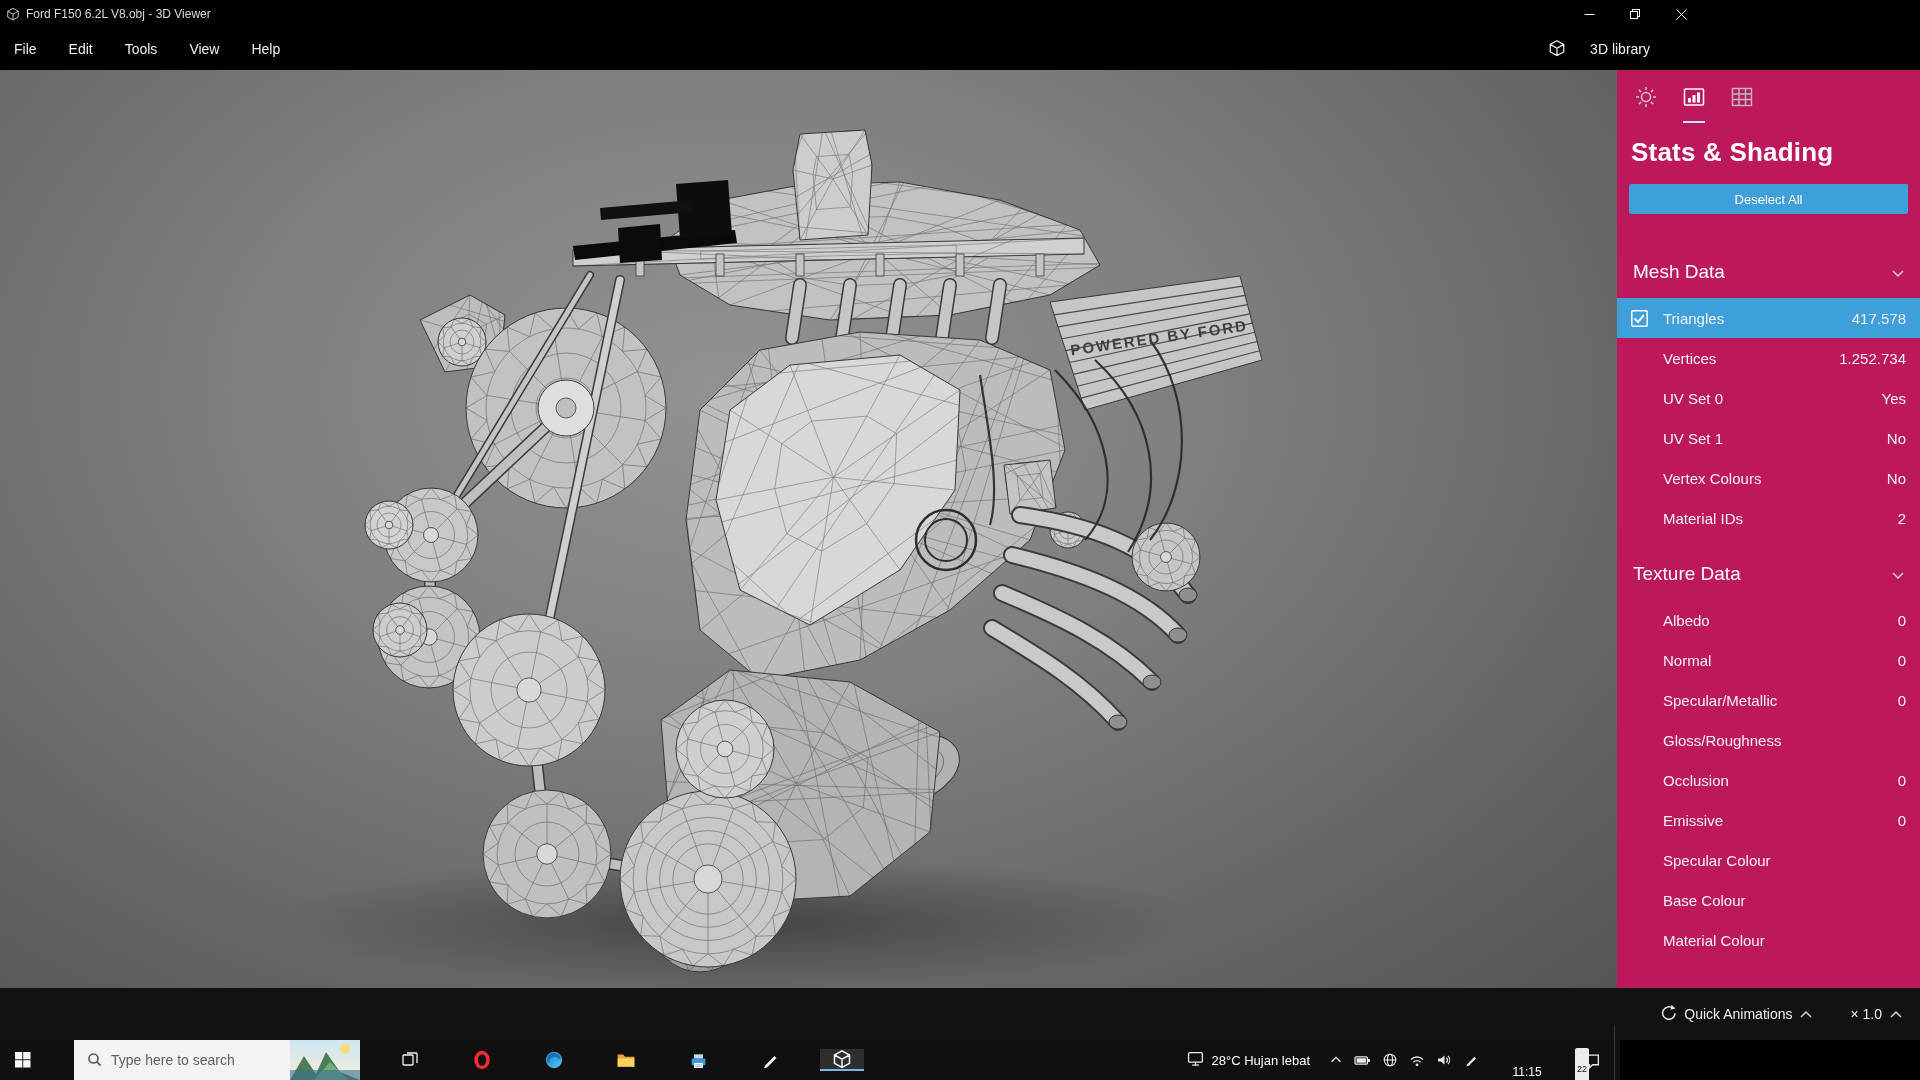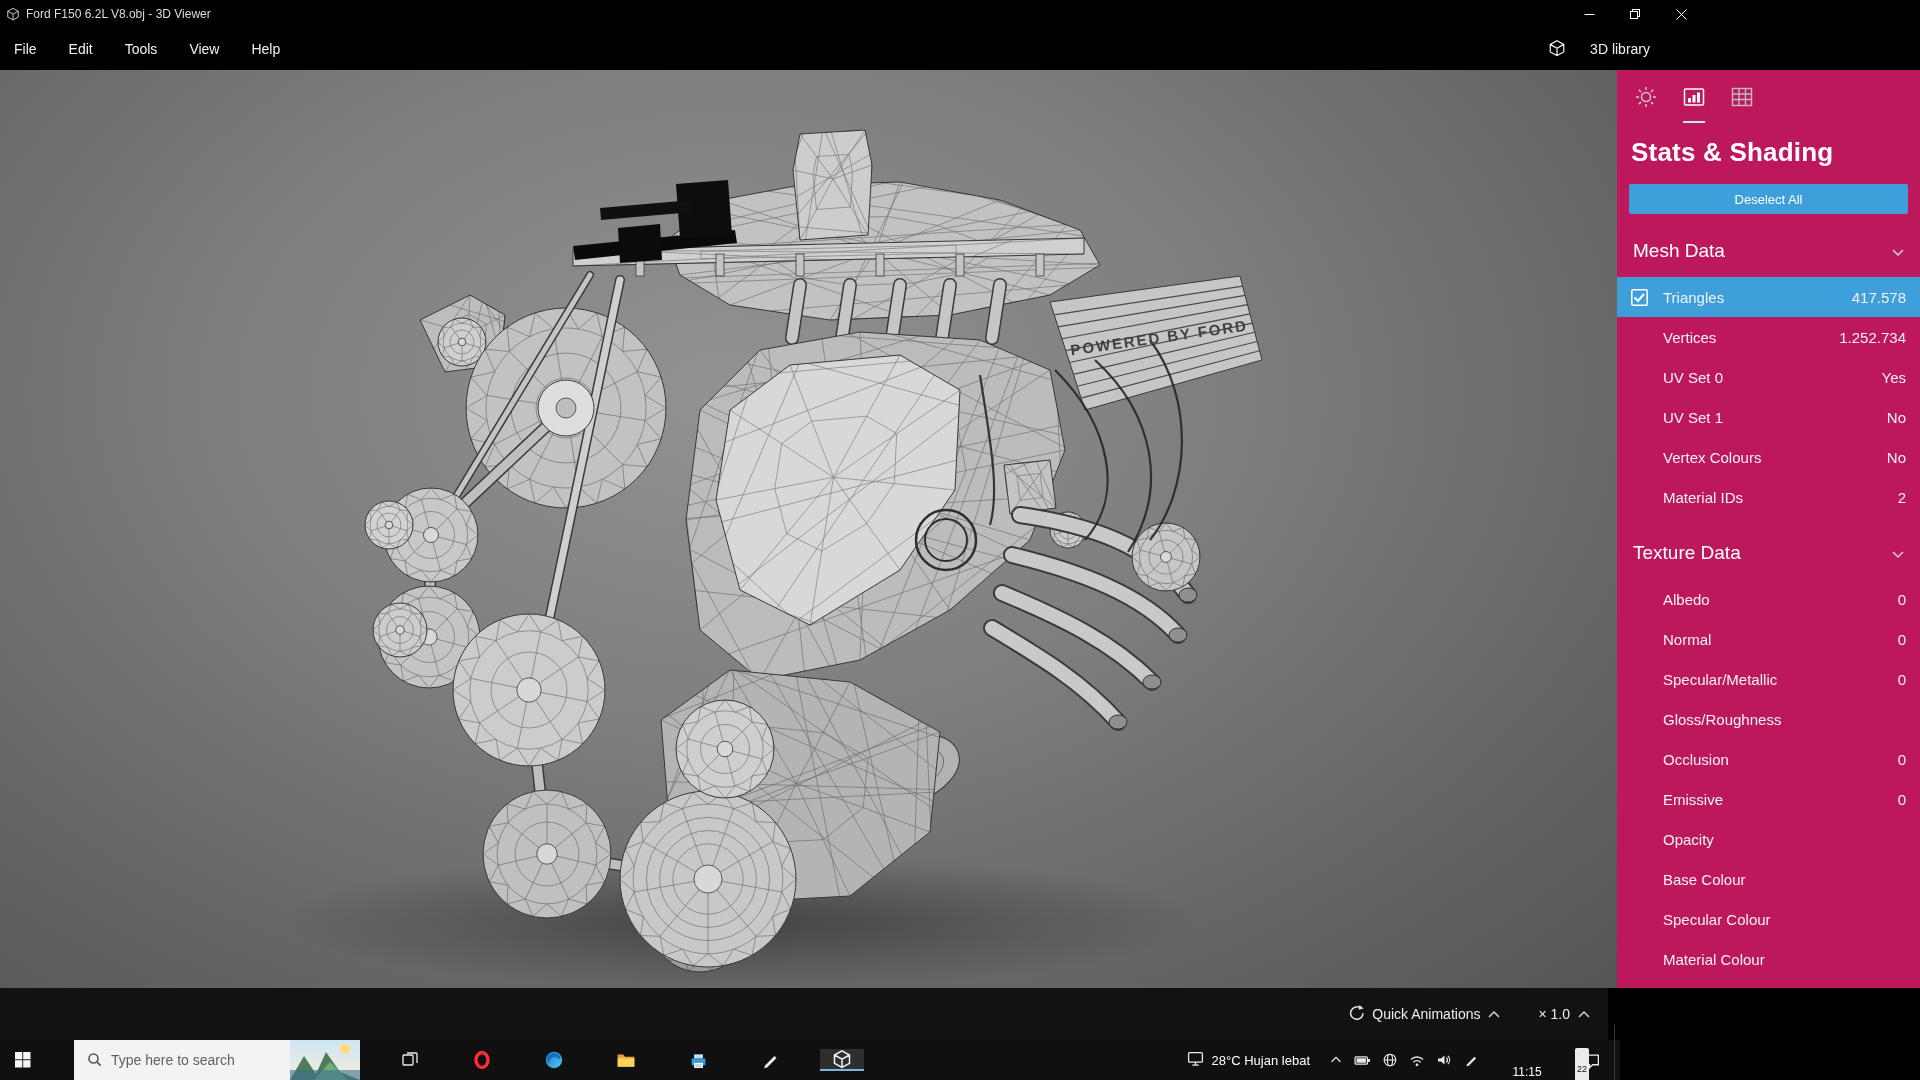--- a/index.html
+++ b/index.html
@@ -27,31 +27,31 @@
   .viewport svg { position:absolute; left:0; top:0; }
 
   
   .panel { position:absolute; left:1617px; top:70px; width:303px; height:918px;
            background:#be185d; color:#f2f2f2; overflow:hidden; }
   .tabs { display:flex; gap:26px; padding:16px 0 0 18px; }
   .tab { padding-bottom:9px; border-bottom:2px solid transparent; }
   .tab.active { border-bottom-color:#cfe6f6; }
   .panel h1 { font-size:26px; font-weight:700; margin:14px 16px 16px 14px; letter-spacing:0.2px; color:#fff; }
   .deselect { display:flex; align-items:center; justify-content:center; height:30px;
-              margin:0 12px 11px 12px; background:#3f9fdb; color:#fff; font-size:13px; border-radius:2px; }
+              margin:0 12px 32px 12px; background:#3f9fdb; color:#fff; font-size:13px; border-radius:2px; }
   .section-h { display:flex; align-items:center; justify-content:space-between;
                height:52px; margin-top:10px; padding:0 16px; font-size:19px; color:#fff; }
   .prow { display:flex; align-items:center; height:40px; padding:0 14px; font-size:15px; }
   .prow .cbox { width:32px; display:flex; align-items:center; }
   .prow .lbl { flex:1; }
   .prow .val { text-align:right; }
   .prow.sel { background:#3f9fdb; }
 
   
-  .animbar { position:absolute; left:0; top:988px; width:1608px; height:52px; background:#121212;
+  .animbar { position:absolute; left:0; top:988px; width:1920px; height:52px; background:#121212;
              display:flex; align-items:center; justify-content:flex-end; color:#ededed; font-size:14px;
              padding-right:18px; gap:10px; }
   .animgroup { display:flex; align-items:center; gap:8px; }
   .animgap { width:18px; }
 
   
   .taskbar { position:absolute; left:0; top:1040px; width:1620px; height:40px; background:#101010;
              display:flex; align-items:center; color:#fff;gap:28px; }
   .tslot { width:46px; display:flex; align-items:center; justify-content:center; }
   .searchbox { width:286px; background:#f3f3f3; display:flex; align-items:center; overflow:hidden; }
@@ -1025,31 +1025,26 @@
     <span class="lbl">Occlusion</span>
     <span class="val">0</span>
   </div>
   <div class="prow">
     <span class="cbox"></span>
     <span class="lbl">Emissive</span>
     <span class="val">0</span>
   </div>
   <div class="prow">
     <span class="cbox"></span>
-    <span class="lbl">Opacity</span>
+    <span class="lbl">Specular Colour</span>
     <span class="val"></span>
   </div>
   <div class="prow">
     <span class="cbox"></span>
     <span class="lbl">Base Colour</span>
-    <span class="val"></span>
-  </div>
-  <div class="prow">
-    <span class="cbox"></span>
-    <span class="lbl">Specular Colour</span>
     <span class="val"></span>
   </div>
   <div class="prow">
     <span class="cbox"></span>
     <span class="lbl">Material Colour</span>
     <span class="val"></span>
   </div>
 </div>
 
 <div class="animbar">

